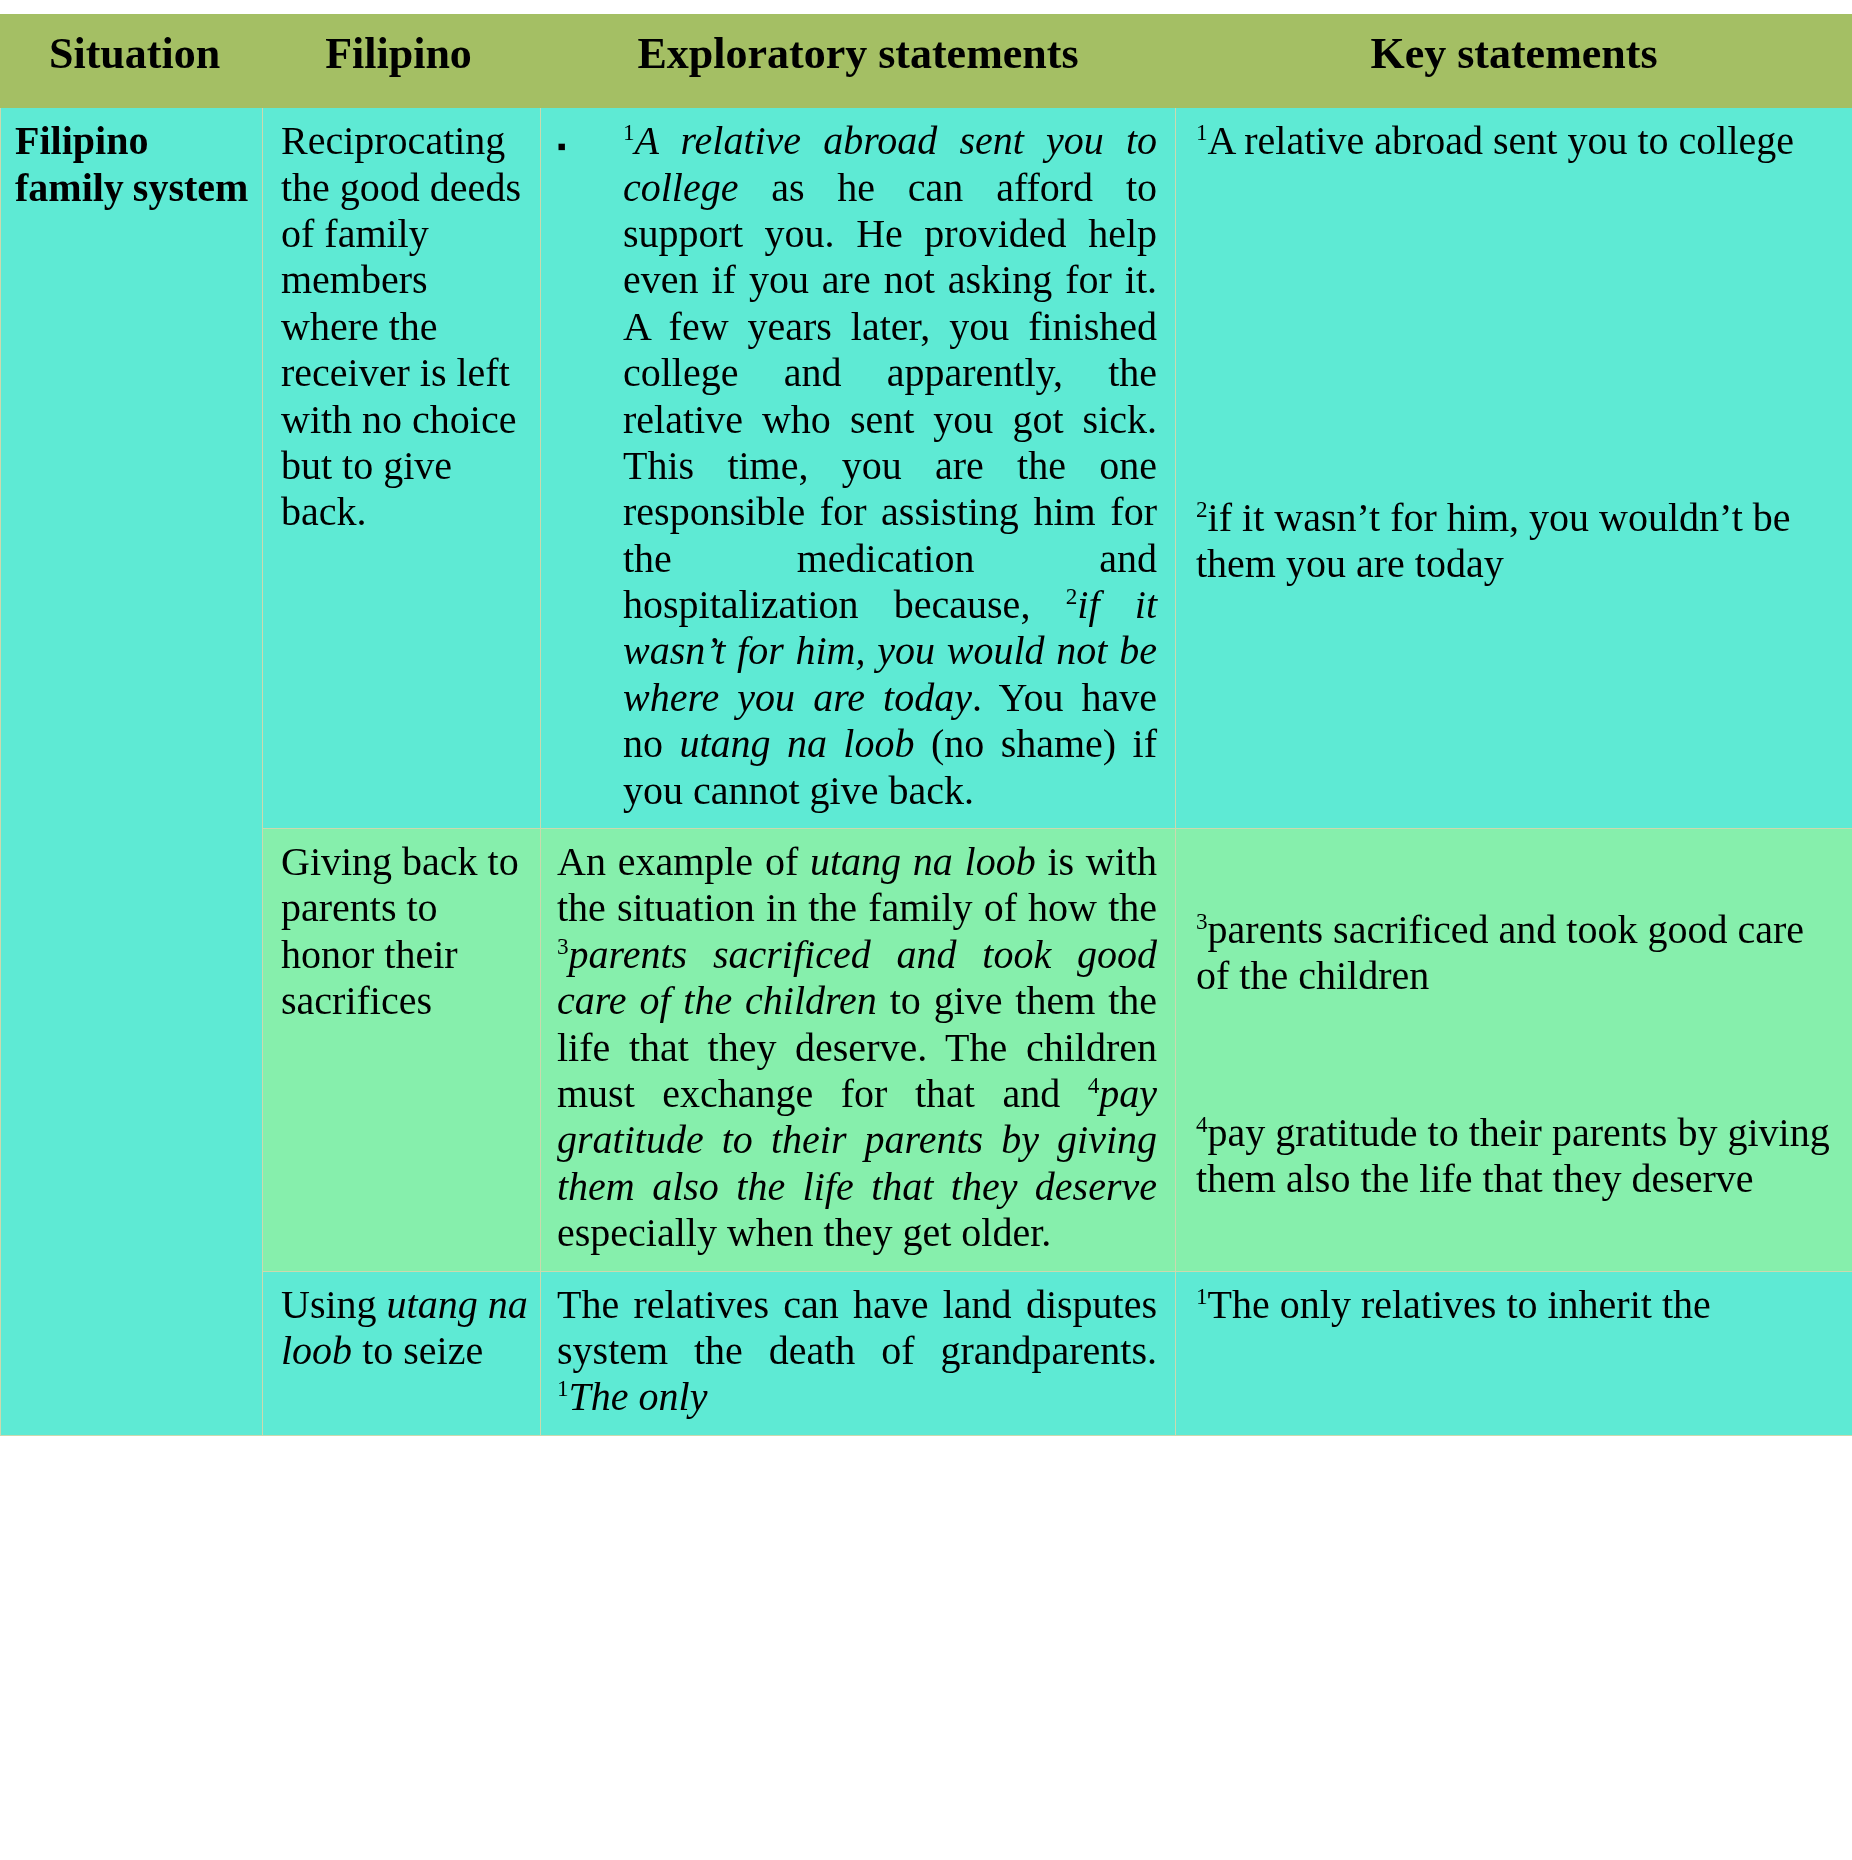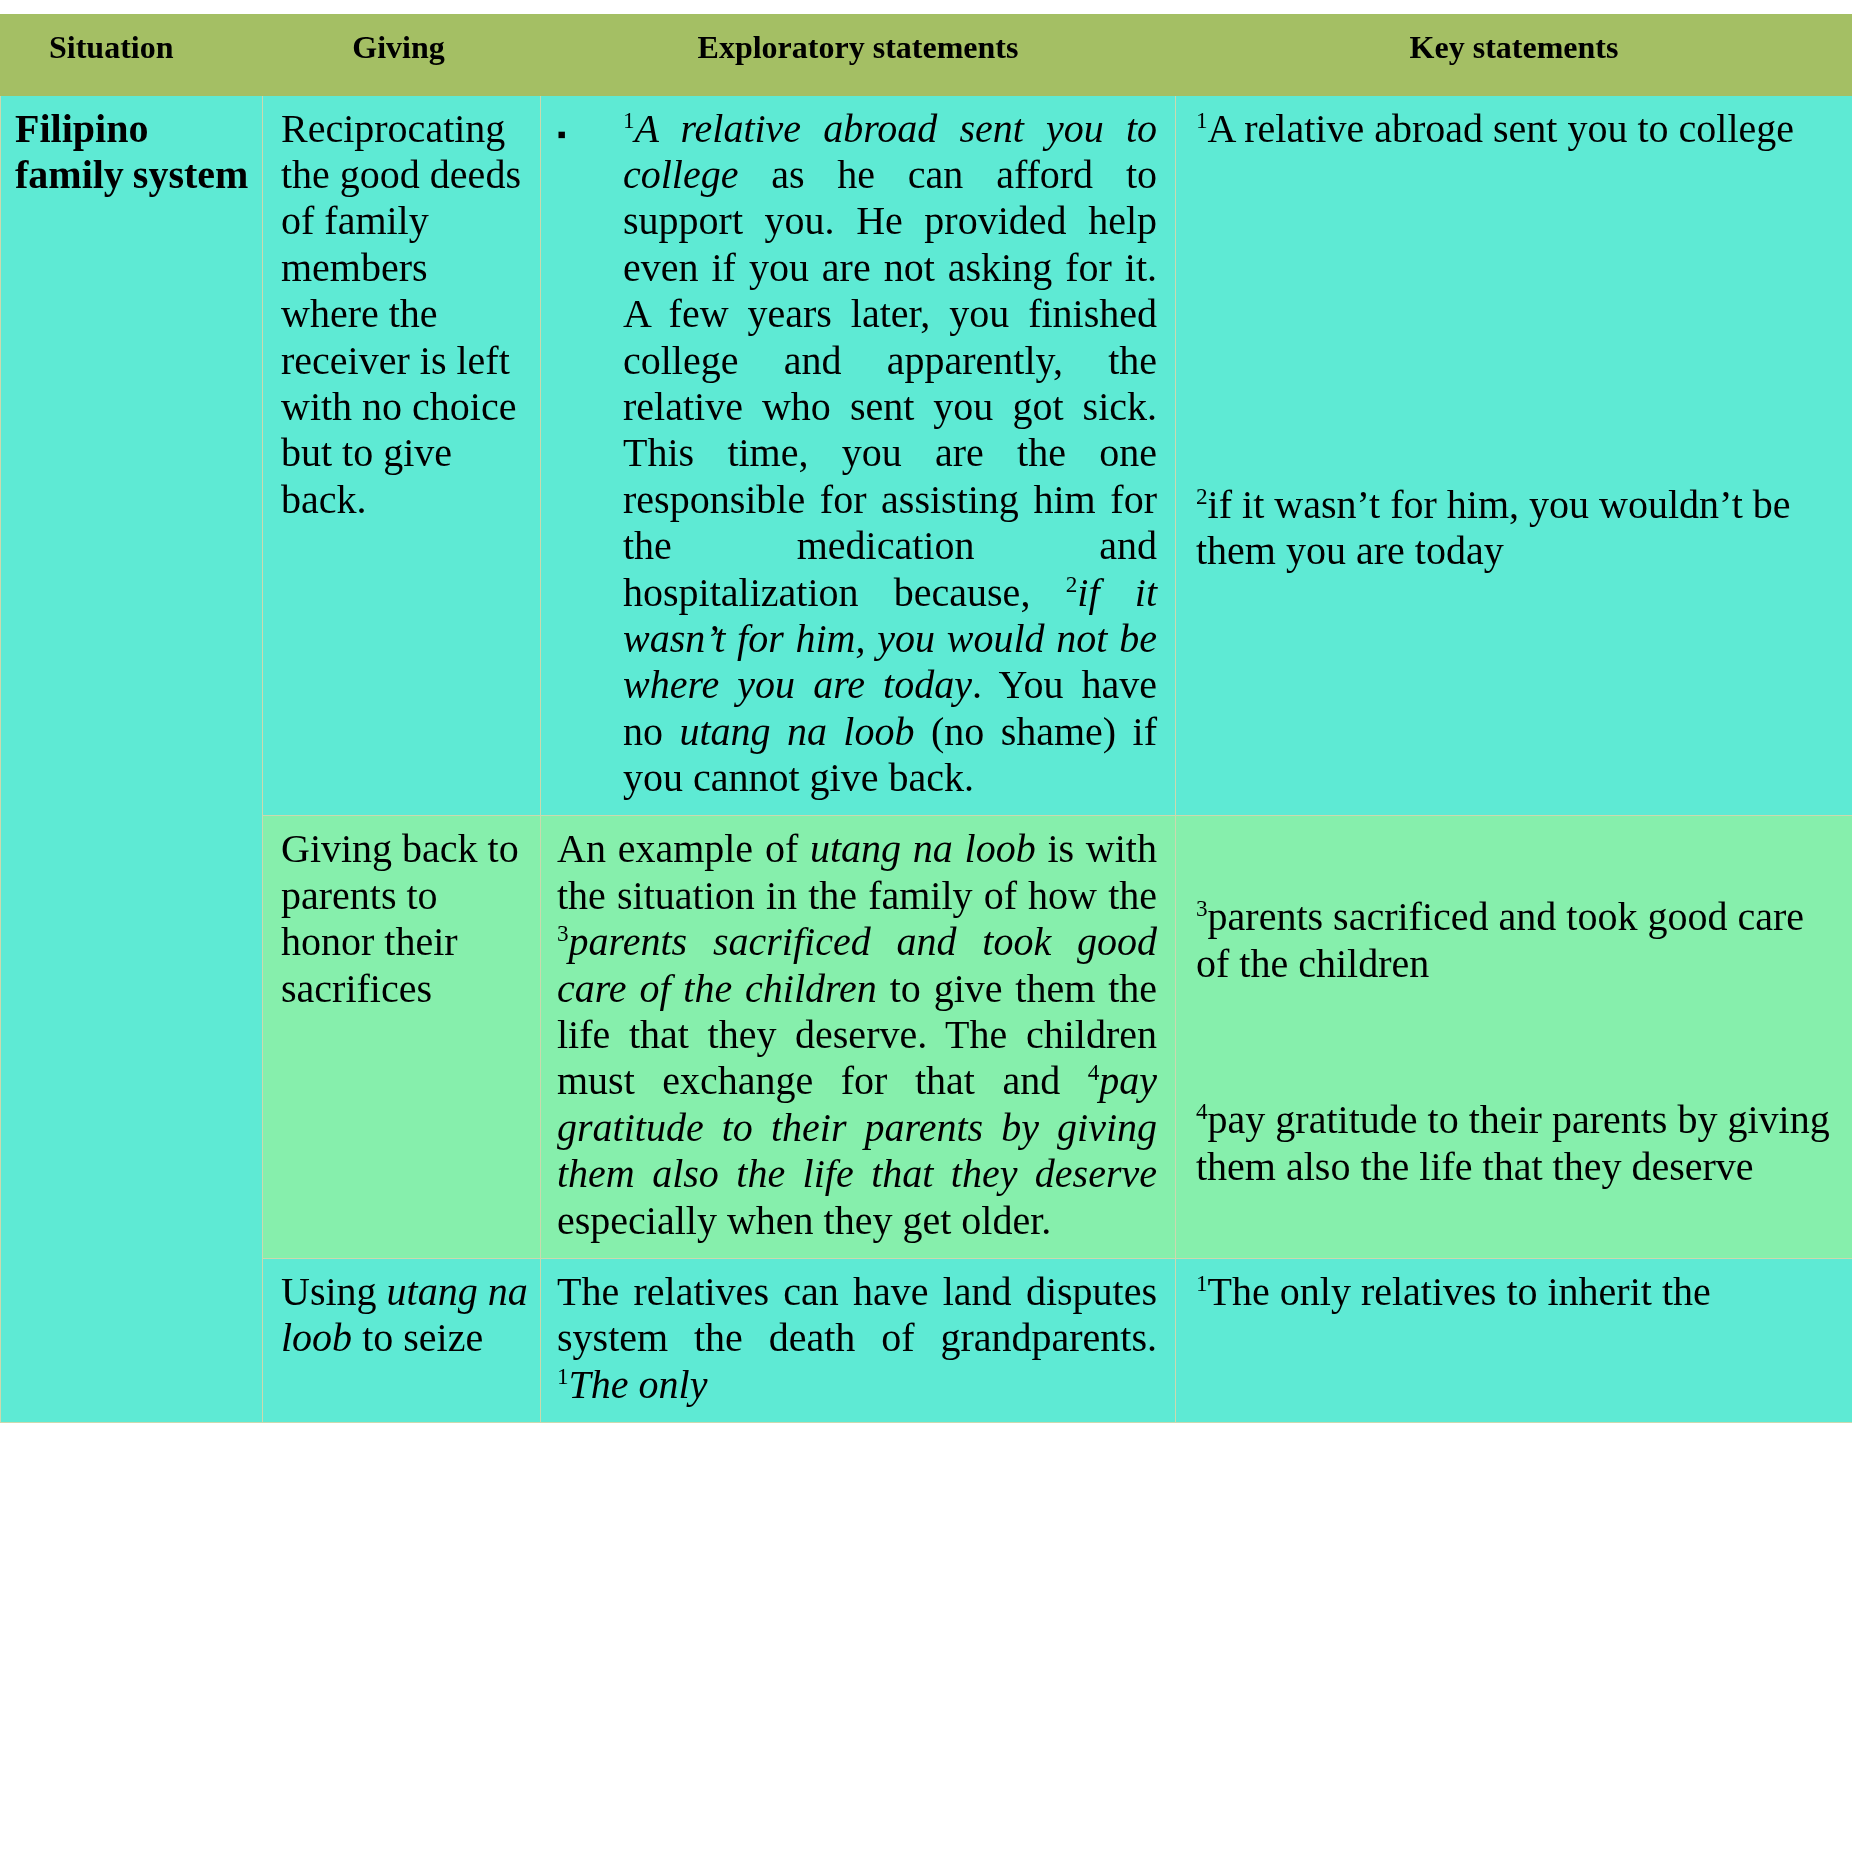--- a/index.html
+++ b/index.html
@@ -35,21 +35,21 @@
   col.c-context     { width: 278px; }
   col.c-exploratory { width: 635px; }
   col.c-key         { width: 677px; }
 
   
   thead th {
     background: #a4bf64;
     border: 1px solid #a4bf64;
     color: #000000;
     font-weight: bold;
-    font-size: 32px;
+    font-size: 44px;
     line-height: 1.05;
     text-align: center;
     padding: 16px 6px 30px 6px;
     vertical-align: top;
   }
   thead th.th-situation { text-align: left; padding-left: 48px; }
   thead th.th-context   { text-align: center; padding-left: 0; }
 
   
   tbody td {
@@ -131,21 +131,21 @@
     <colgroup>
       <col class="c-situation">
       <col class="c-context">
       <col class="c-exploratory">
       <col class="c-key">
     </colgroup>
 
     <thead>
       <tr>
         <th class="th-situation">Situation</th>
-        <th class="th-context">Giving</th>
+        <th class="th-context">Filipino</th>
         <th>Exploratory statements</th>
         <th>Key statements</th>
       </tr>
     </thead>
 
     <tbody>
 
       <tr>
         <td class="situation bg-green" rowspan="3">Filipino family system</td>
 

